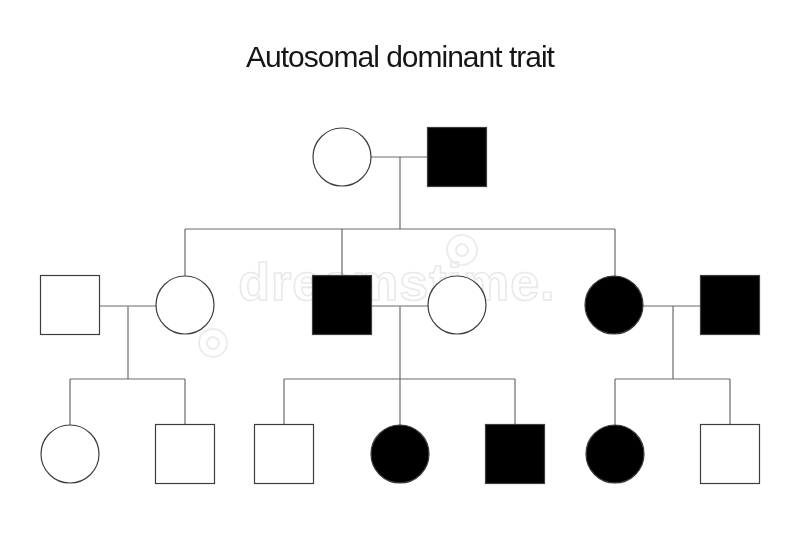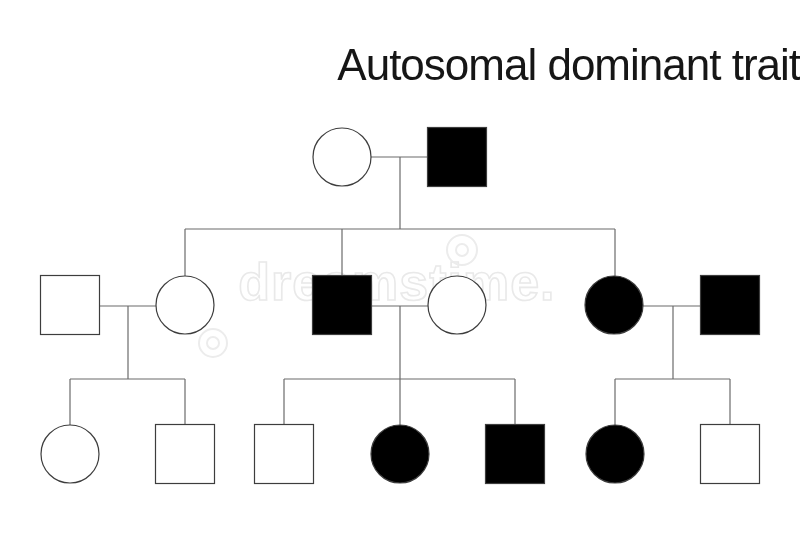--- a/index.html
+++ b/index.html
@@ -14,22 +14,22 @@
     height: 533px;
     background: #ffffff;
     overflow: hidden;
   }
   .chart-title {
     position: absolute;
     top: 40px;
     left: 0;
     width: 100%;
     margin: 0;
-    text-align: right;
-    font-size: 44px;
+    text-align: center;
+    font-size: 30px;
     font-weight: 400;
     letter-spacing: -1px;
     color: #161616;
     z-index: 3;
   }
   .watermark-text {
     position: absolute;
     top: 252px;
     left: 50%;
     transform: translateX(-51%);

